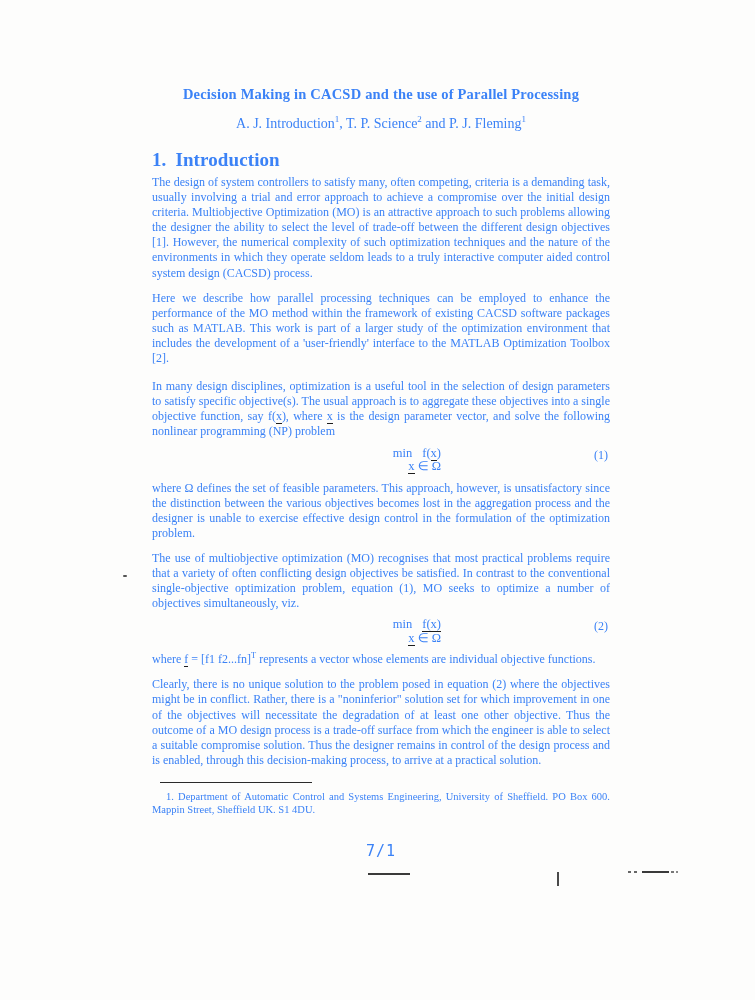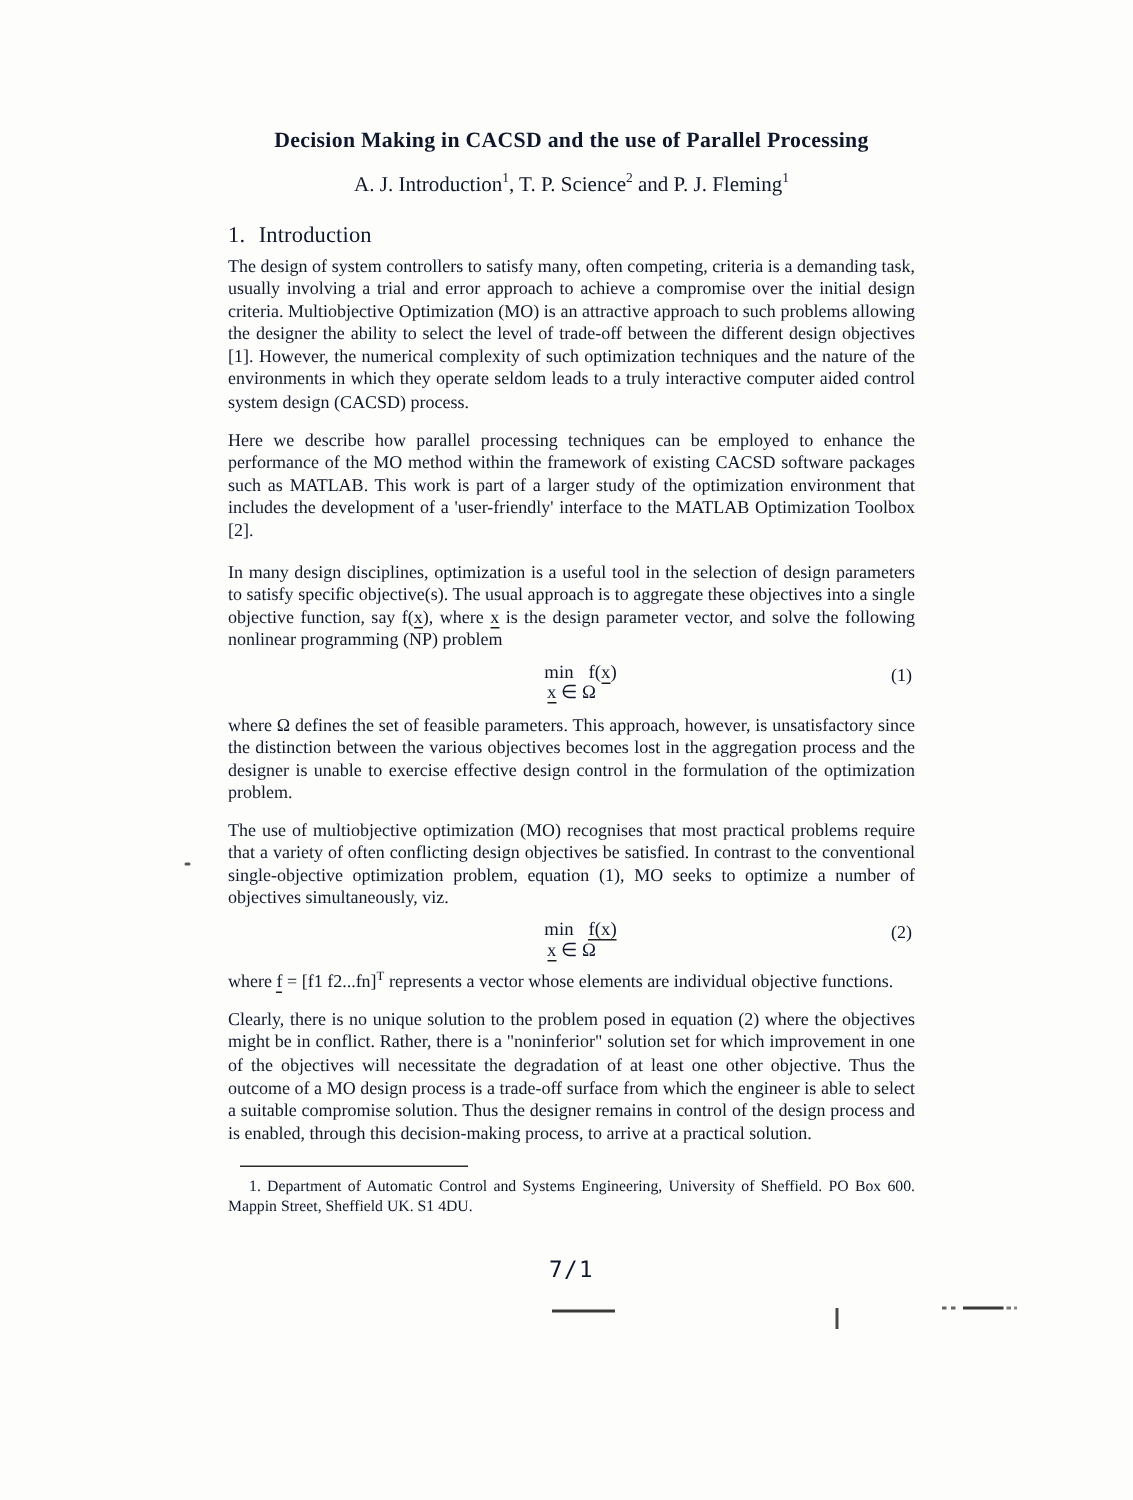--- a/index.html
+++ b/index.html
@@ -6,21 +6,21 @@
     margin: 0;
     padding: 0;
     background: #ffffff;
   }
   #page {
     position: relative;
     width: 755px;
     height: 1000px;
     background: #fdfdfc;
     font-family: "Liberation Serif", serif;
-    color: #0f172a;
+    color: #3b82f6;
     overflow: hidden;
   }
   #content {
     position: absolute;
     left: 152px;
     top: 86px;
     width: 458px;
   }
   .doc-title {
     text-align: center;
@@ -33,22 +33,22 @@
     text-align: center;
     font-size: 14px;
     margin-top: 13px;
   }
   .authors sup {
     font-size: 9px;
     vertical-align: super;
     line-height: 0;
   }
   h2.sec-heading {
-    font-size: 15px;
-    font-weight: normal;
+    font-size: 19px;
+    font-weight: bold;
     margin: 0;
     letter-spacing: 0.1px;
   }
   .sec-num { margin-right: 9px; }
   .h1-block { margin-top: 17px; }
   .h2-block { margin-top: 13px; }
   p.body-p {
     font-size: 12px;
     line-height: 15.1px;
     text-align: justify;
@@ -61,21 +61,21 @@
   .equation {
     position: relative;
     width: 100%;
     margin-top: 7px;
     margin-bottom: 7px;
     font-size: 12.5px;
   }
   .eq-body {
     width: 120px;
     margin: 0 auto;
-    text-align: center;
+    text-align: right;
     line-height: 13.5px;
   }
   .eq-line1 { padding-left: 12px; }
   .eq-op { margin-right: 10px; }
   .eq-line2 { padding-left: 0px; }
   .eq-num {
     position: absolute;
     right: 2px;
     top: 1px;
     font-size: 12px;

